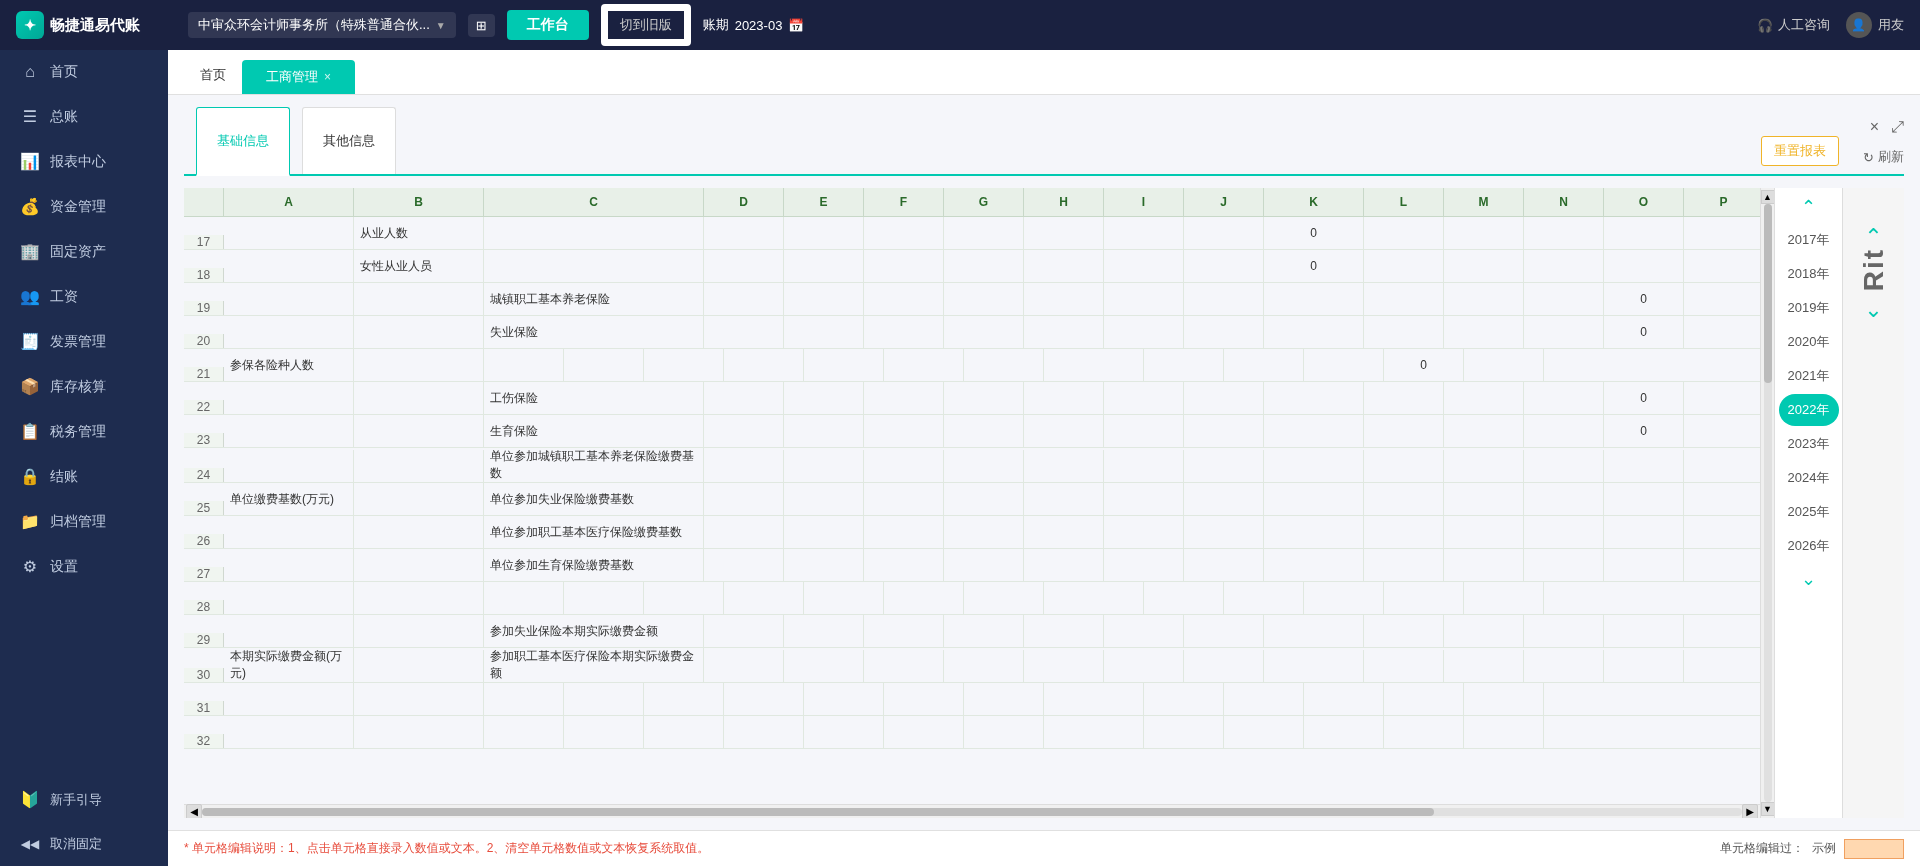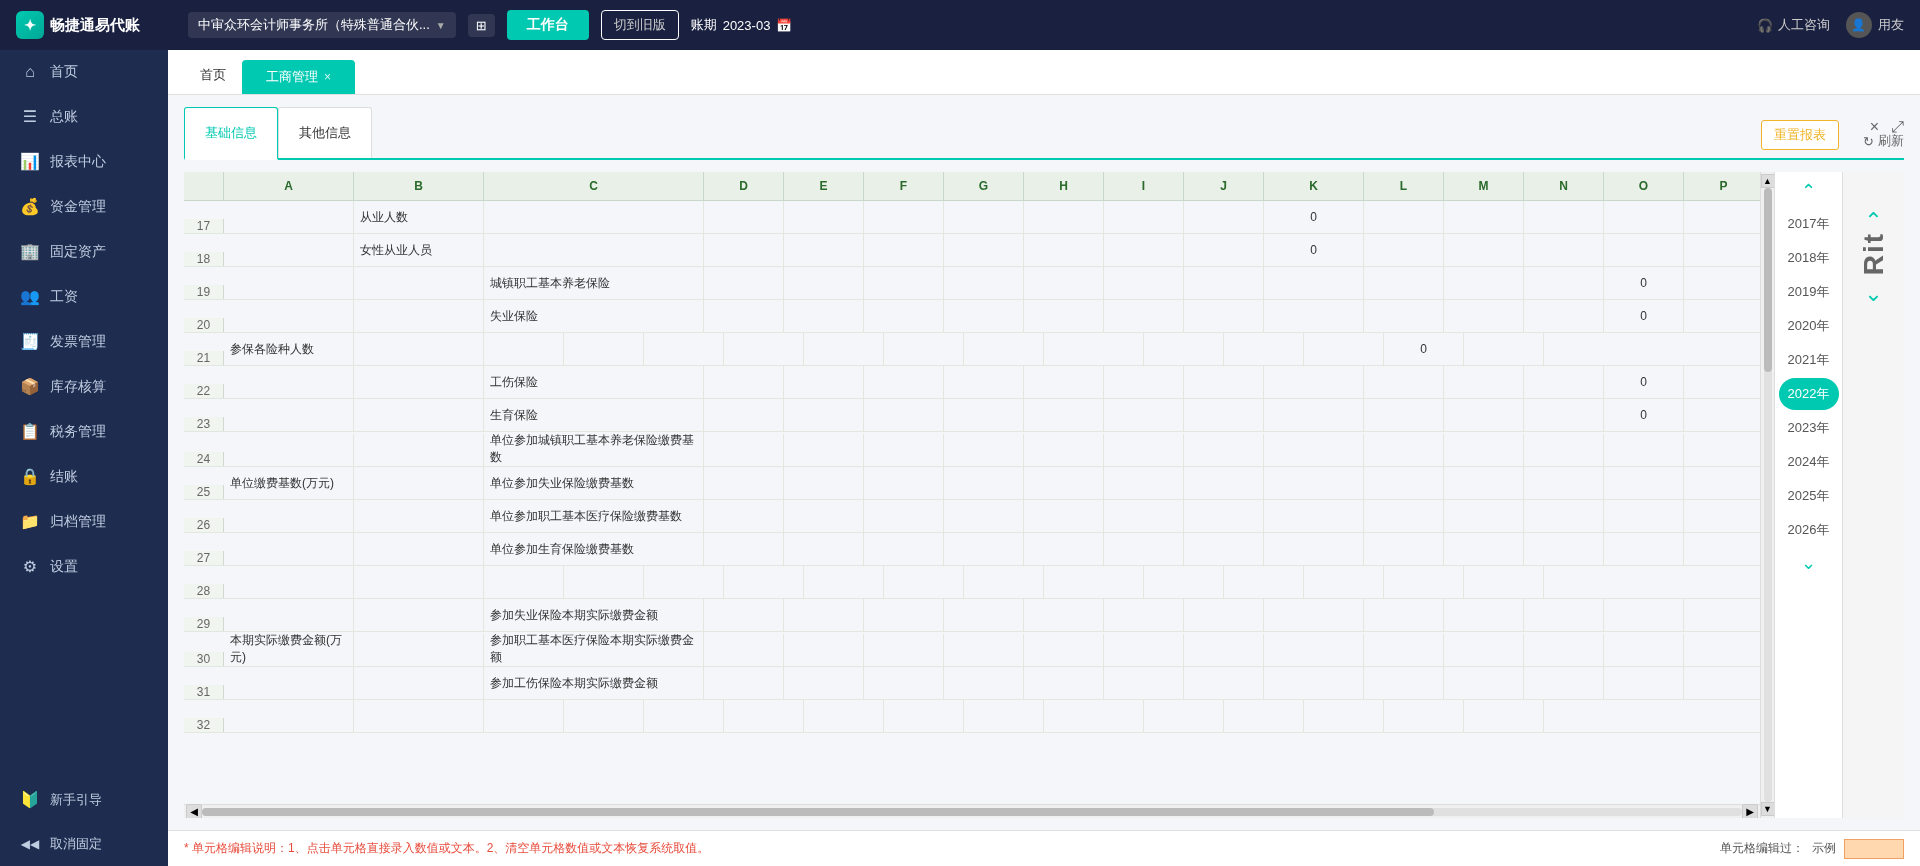--- a/index.html
+++ b/index.html
@@ -6,21 +6,21 @@
     body { font-family: 'Microsoft YaHei', Arial, sans-serif; font-size: 13px; background: #f0f2f5; width: 1920px; height: 866px; overflow: hidden; display: flex; flex-direction: column; }
 
     
     .topbar { height: 50px; background: #1a2140; display: flex; align-items: center; padding: 0 16px; gap: 12px; flex-shrink: 0; }
     .logo { display: flex; align-items: center; gap: 6px; color: #fff; font-size: 15px; font-weight: bold; min-width: 160px; }
     .logo-icon { width: 28px; height: 28px; background: linear-gradient(135deg, #00c9b1, #00a896); border-radius: 6px; display: flex; align-items: center; justify-content: center; color: white; font-size: 14px; }
     .company-select { display: flex; align-items: center; gap: 6px; background: rgba(255,255,255,0.1); border-radius: 4px; padding: 4px 10px; color: #fff; font-size: 13px; cursor: pointer; }
     .company-select .arrow { color: #aaa; font-size: 10px; }
     .topbar-btn { background: rgba(255,255,255,0.1); border: none; border-radius: 4px; color: #fff; padding: 4px 8px; cursor: pointer; font-size: 13px; display: flex; align-items: center; }
     .workbench-btn { background: #00c9b1; border: none; border-radius: 4px; color: #fff; padding: 6px 20px; cursor: pointer; font-size: 14px; font-weight: bold; }
-    .old-version-btn { background: transparent; border: 1px solid #ffffff; border-radius: 4px; color: #ccc; padding: 5px 12px; cursor: pointer; font-size: 13px; }
+    .old-version-btn { background: transparent; border: 7px solid #ffffff; border-radius: 4px; color: #ccc; padding: 5px 12px; cursor: pointer; font-size: 13px; }
     .period-info { display: flex; align-items: center; gap: 6px; color: #fff; font-size: 13px; }
     .topbar-right { margin-left: auto; display: flex; align-items: center; gap: 16px; color: #ccc; font-size: 13px; }
     .service-btn { display: flex; align-items: center; gap: 4px; cursor: pointer; }
     .user-area { display: flex; align-items: center; gap: 6px; cursor: pointer; }
     .user-avatar { width: 26px; height: 26px; background: #555; border-radius: 50%; display: flex; align-items: center; justify-content: center; color: #ccc; font-size: 12px; }
 
     
     .main-layout { display: flex; flex: 1; overflow: hidden; }
 
     
@@ -41,21 +41,21 @@
 
     
     .window-controls { position: absolute; right: 0; top: 55px; display: flex; align-items: center; gap: 12px; padding: 0 16px; height: 44px; }
     .win-btn { cursor: pointer; font-size: 16px; color: #666; background: none; border: none; }
 
     
     .page-content { flex: 1; display: flex; flex-direction: column; overflow: hidden; padding: 12px 16px; }
 
     
     .sub-tabs { display: flex; gap: 0; border-bottom: 2px solid #00c9b1; margin-bottom: 12px; align-items: flex-end; }
-    .sub-tab { padding: 16px 20px; font-size: 13px; cursor: pointer; color: #333; border: 1px solid #ddd; border-bottom: none; background: #fff; border-radius: 3px 3px 0 0; }
+    .sub-tab { padding: 24px 20px; font-size: 13px; cursor: pointer; color: #333; border: 1px solid #ddd; border-bottom: none; background: #fff; border-radius: 3px 3px 0 0; margin-left: 12px; }
     .sub-tab.active { color: #00c9b1; border-color: #00c9b1; border-bottom: 2px solid #fff; margin-bottom: -2px; background: #fff; }
     .sub-tab-actions { margin-left: auto; display: flex; align-items: flex-end; gap: 24px; padding-bottom: 8px; }
     .reset-btn { border: 1px solid #f0b429; color: #f0b429; background: #fff; border-radius: 3px; padding: 5px 12px; font-size: 13px; cursor: pointer; }
     .refresh-btn { background: none; border: none; color: #666; font-size: 13px; cursor: pointer; display: flex; align-items: center; gap: 4px; }
 
     
     .sheet-container { flex: 1; display: flex; overflow: hidden; position: relative; }
     .sheet-main { flex: 1; overflow: hidden; display: flex; flex-direction: column; }
 
     
@@ -542,21 +542,20 @@
                 <div class="grid-cell cw-l"></div>
                 <div class="grid-cell cw-m"></div>
                 <div class="grid-cell cw-n"></div>
                 <div class="grid-cell cw-o" style="justify-content: center;"></div>
                 <div class="grid-cell cw-p"></div>
               </div>
               <div class="grid-row">
                 <div class="row-num cw-rn">31</div>
                 <div class="grid-cell cw-a"></div>
                 <div class="grid-cell cw-b"></div>
-                <div class="grid-cell cw-c">参加工伤保险本期实际缴费金额</div>
                 <div class="grid-cell cw-d"></div>
                 <div class="grid-cell cw-e"></div>
                 <div class="grid-cell cw-f"></div>
                 <div class="grid-cell cw-g"></div>
                 <div class="grid-cell cw-h"></div>
                 <div class="grid-cell cw-i"></div>
                 <div class="grid-cell cw-j"></div>
                 <div class="grid-cell cw-k" style="justify-content: center;"></div>
                 <div class="grid-cell cw-l"></div>
                 <div class="grid-cell cw-m"></div>

